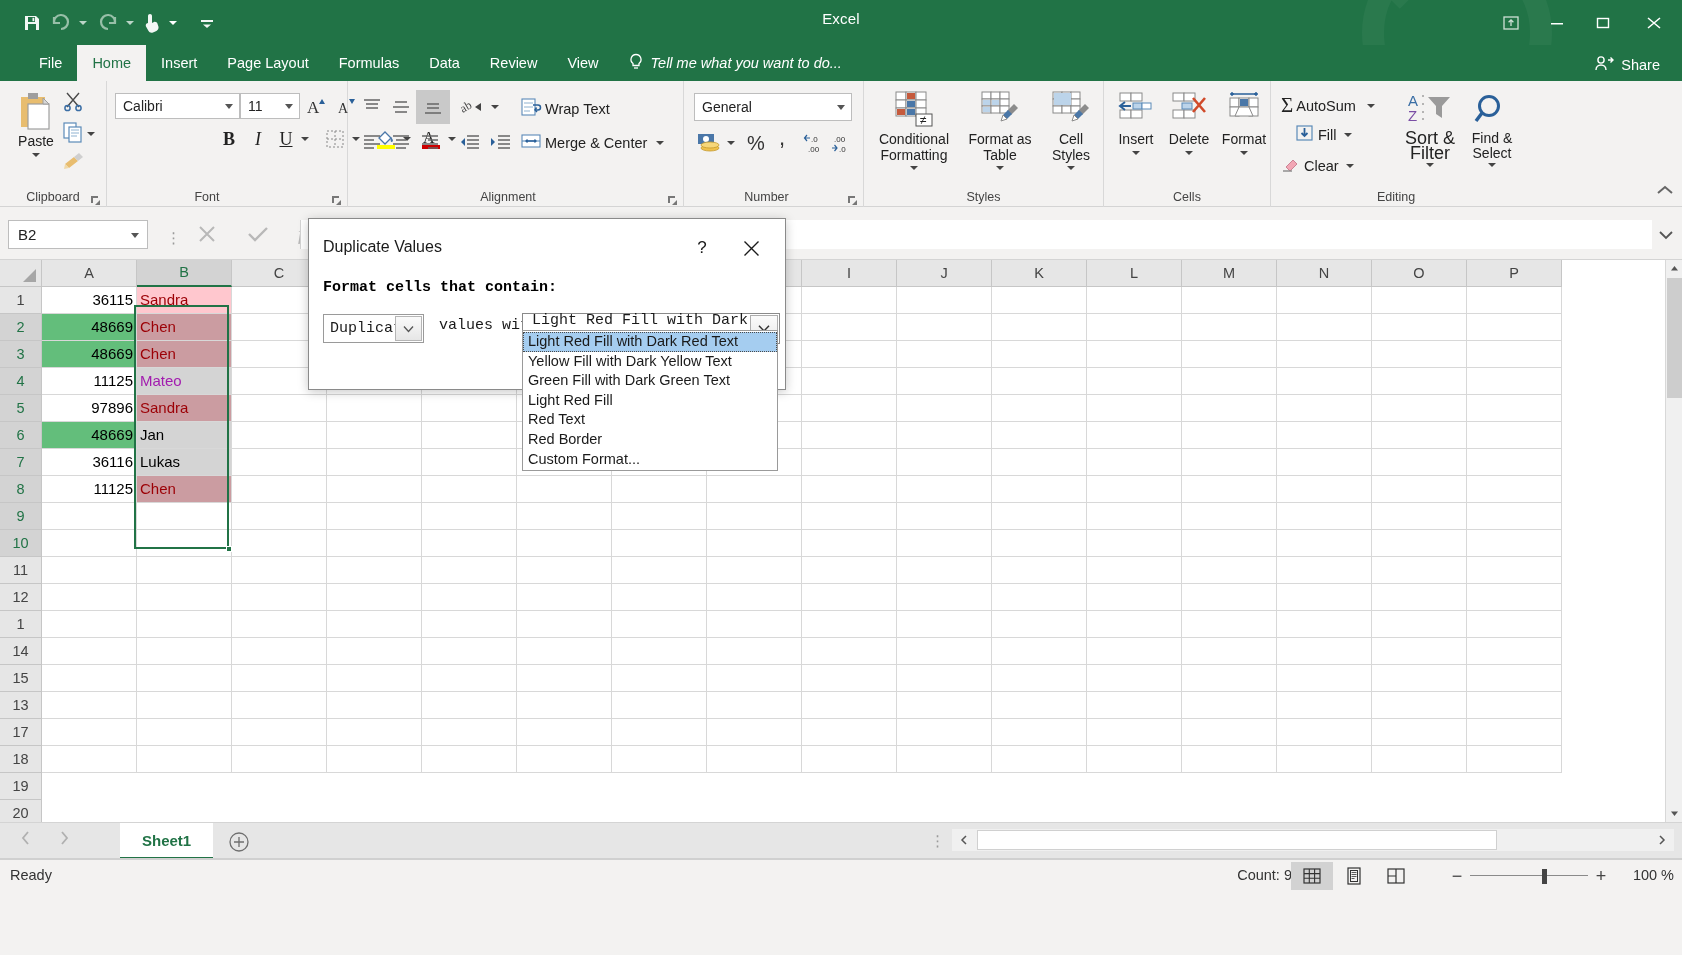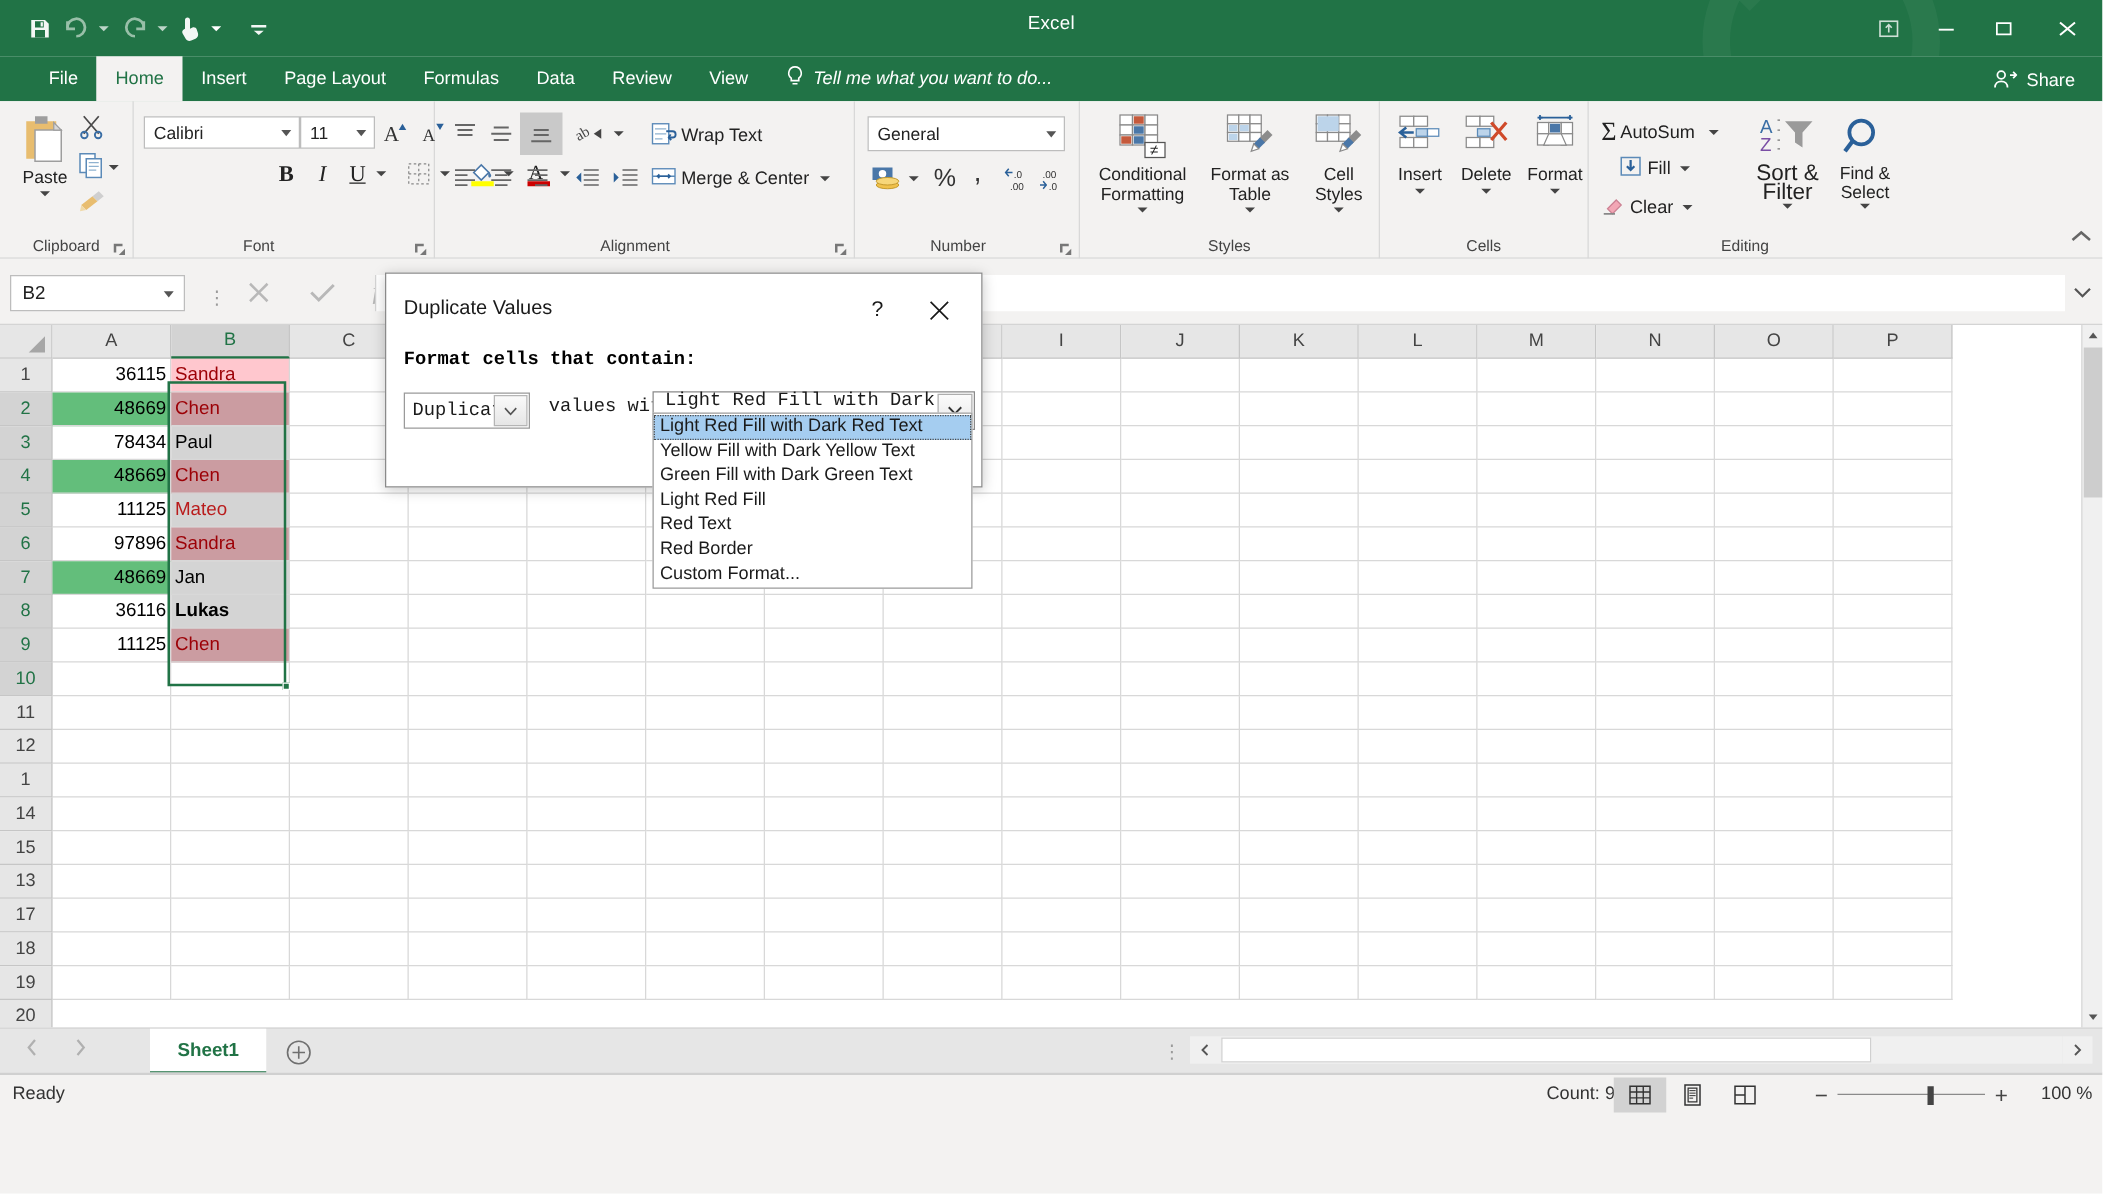--- a/index.html
+++ b/index.html
@@ -930,58 +930,40 @@
           <div class="cell" style="width: 95px;"></div>
           <div class="cell" style="width: 95px;"></div>
           <div class="cell" style="width: 95px;"></div>
           <div class="cell" style="width: 95px;"></div>
           <div class="cell" style="width: 95px;"></div>
           <div class="cell" style="width: 95px;"></div>
           <div class="cell" style="width: 95px;"></div>
           <div class="cell" style="width: 95px;"></div>
         </div>
         <div class="cellrow">
-          <div class="cell right" style="width: 95px;">78434</div>
-          <div class="cell" style="width: 95px; color: rgb(0, 0, 0); background: rgb(212, 212, 212);">Paul</div>
-          <div class="cell" style="width: 95px;"></div>
-          <div class="cell" style="width: 95px;"></div>
-          <div class="cell" style="width: 95px;"></div>
-          <div class="cell" style="width: 95px;"></div>
-          <div class="cell" style="width: 95px;"></div>
-          <div class="cell" style="width: 95px;"></div>
-          <div class="cell" style="width: 95px;"></div>
-          <div class="cell" style="width: 95px;"></div>
-          <div class="cell" style="width: 95px;"></div>
-          <div class="cell" style="width: 95px;"></div>
-          <div class="cell" style="width: 95px;"></div>
-          <div class="cell" style="width: 95px;"></div>
-          <div class="cell" style="width: 95px;"></div>
-          <div class="cell" style="width: 95px;"></div>
-        </div>
-        <div class="cellrow">
           <div class="cell right" style="width: 95px; background: rgb(99, 190, 123);">48669</div>
           <div class="cell" style="width: 95px; color: rgb(156, 0, 6); background: rgb(203, 156, 161);">Chen</div>
           <div class="cell" style="width: 95px;"></div>
           <div class="cell" style="width: 95px;"></div>
           <div class="cell" style="width: 95px;"></div>
           <div class="cell" style="width: 95px;"></div>
           <div class="cell" style="width: 95px;"></div>
           <div class="cell" style="width: 95px;"></div>
           <div class="cell" style="width: 95px;"></div>
           <div class="cell" style="width: 95px;"></div>
           <div class="cell" style="width: 95px;"></div>
           <div class="cell" style="width: 95px;"></div>
           <div class="cell" style="width: 95px;"></div>
           <div class="cell" style="width: 95px;"></div>
           <div class="cell" style="width: 95px;"></div>
           <div class="cell" style="width: 95px;"></div>
         </div>
         <div class="cellrow">
           <div class="cell right" style="width: 95px;">11125</div>
-          <div class="cell" style="width: 95px; color: #b91c1c; background: rgb(212, 212, 212);">Mateo</div>
+          <div class="cell" style="width: 95px; color: #a21caf; background: rgb(212, 212, 212);">Mateo</div>
           <div class="cell" style="width: 95px;"></div>
           <div class="cell" style="width: 95px;"></div>
           <div class="cell" style="width: 95px;"></div>
           <div class="cell" style="width: 95px;"></div>
           <div class="cell" style="width: 95px;"></div>
           <div class="cell" style="width: 95px;"></div>
           <div class="cell" style="width: 95px;"></div>
           <div class="cell" style="width: 95px;"></div>
           <div class="cell" style="width: 95px;"></div>
           <div class="cell" style="width: 95px;"></div>
@@ -1021,21 +1003,21 @@
           <div class="cell" style="width: 95px;"></div>
           <div class="cell" style="width: 95px;"></div>
           <div class="cell" style="width: 95px;"></div>
           <div class="cell" style="width: 95px;"></div>
           <div class="cell" style="width: 95px;"></div>
           <div class="cell" style="width: 95px;"></div>
           <div class="cell" style="width: 95px;"></div>
         </div>
         <div class="cellrow">
           <div class="cell right" style="width: 95px;">36116</div>
-          <div class="cell" style="width: 95px; color: rgb(0, 0, 0); background: rgb(212, 212, 212); font-weight: bold;">Lukas</div>
+          <div class="cell" style="width: 95px; color: rgb(0, 0, 0); background: rgb(212, 212, 212);">Lukas</div>
           <div class="cell" style="width: 95px;"></div>
           <div class="cell" style="width: 95px;"></div>
           <div class="cell" style="width: 95px;"></div>
           <div class="cell" style="width: 95px;"></div>
           <div class="cell" style="width: 95px;"></div>
           <div class="cell" style="width: 95px;"></div>
           <div class="cell" style="width: 95px;"></div>
           <div class="cell" style="width: 95px;"></div>
           <div class="cell" style="width: 95px;"></div>
           <div class="cell" style="width: 95px;"></div>

